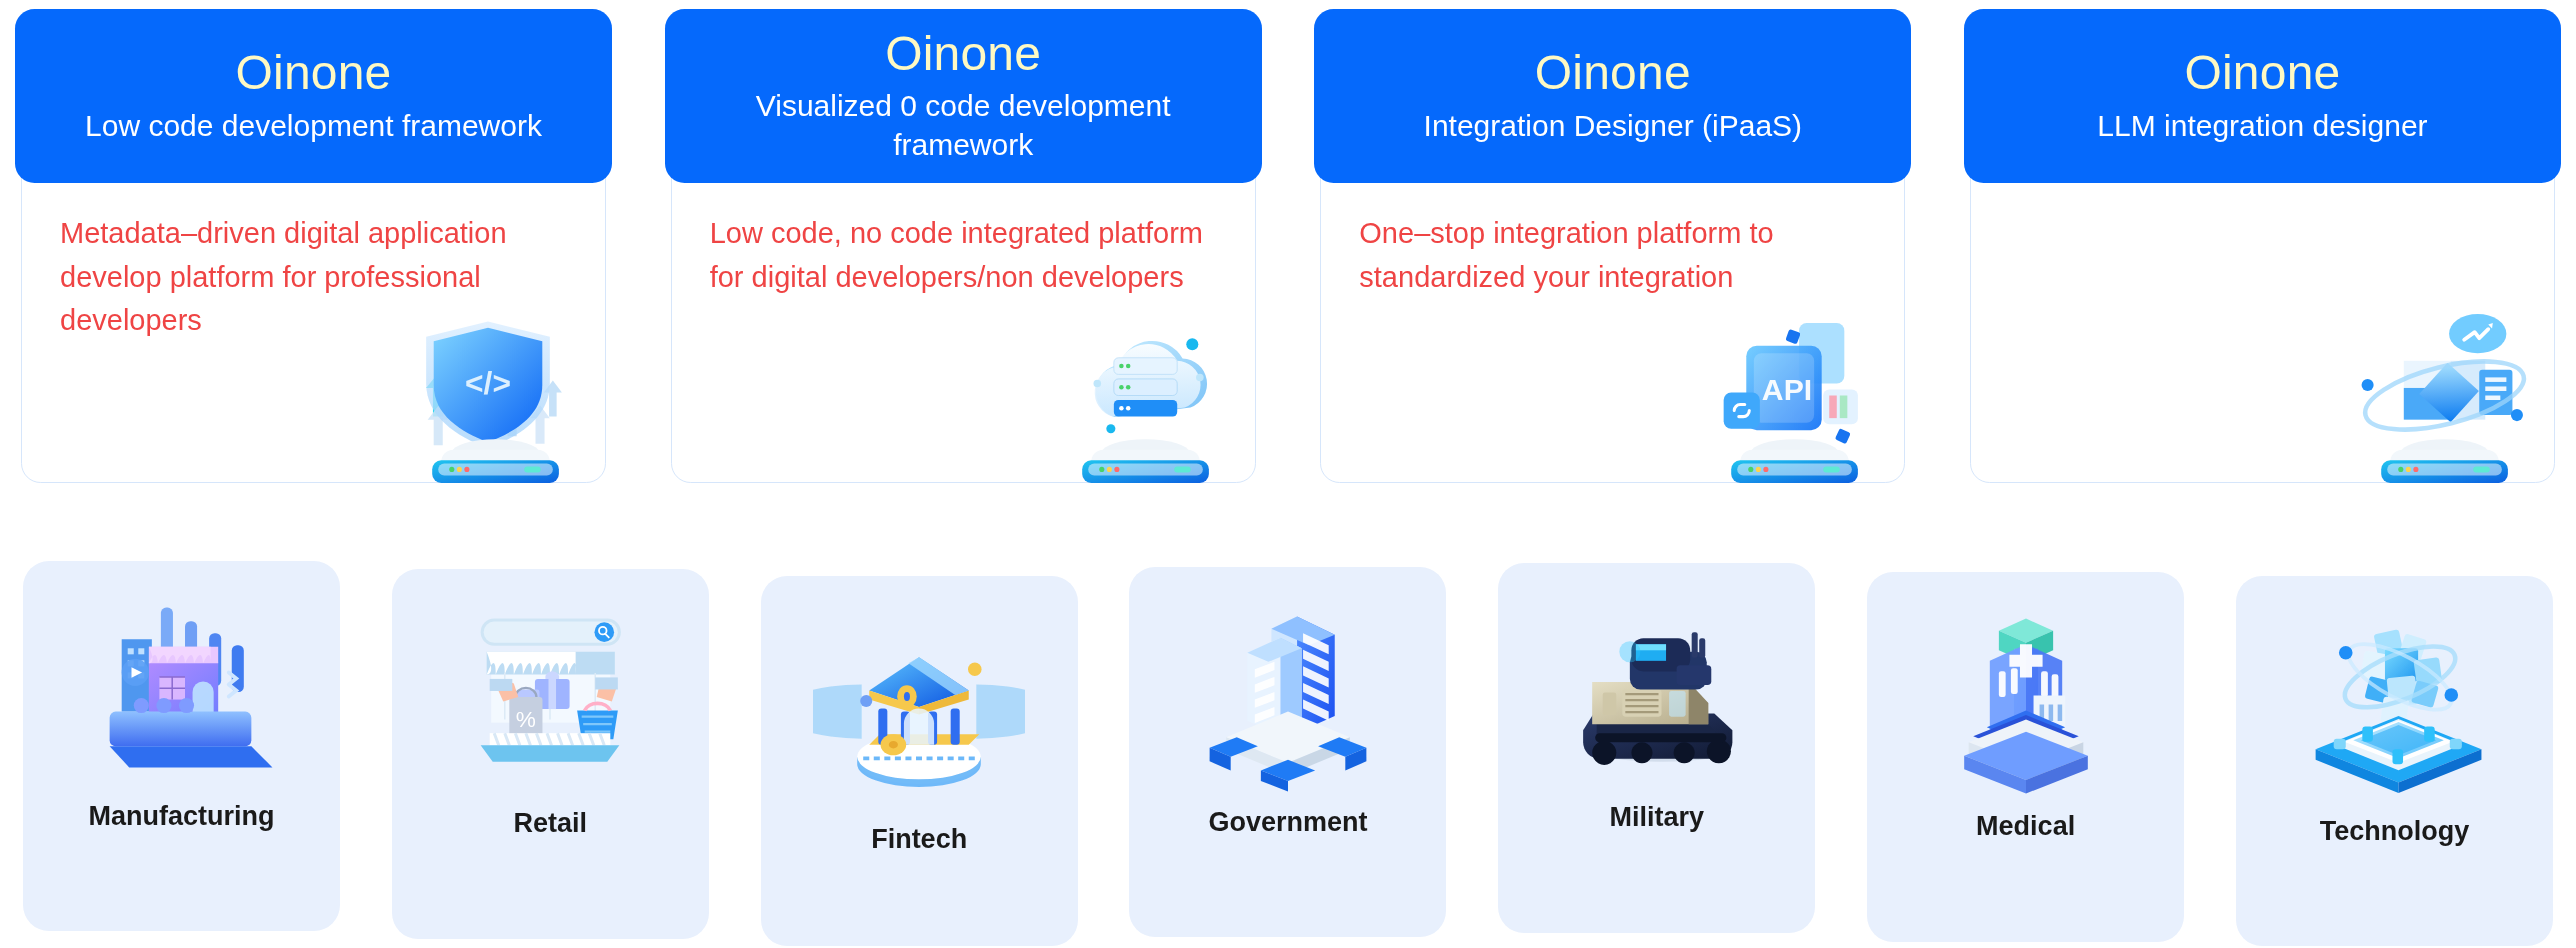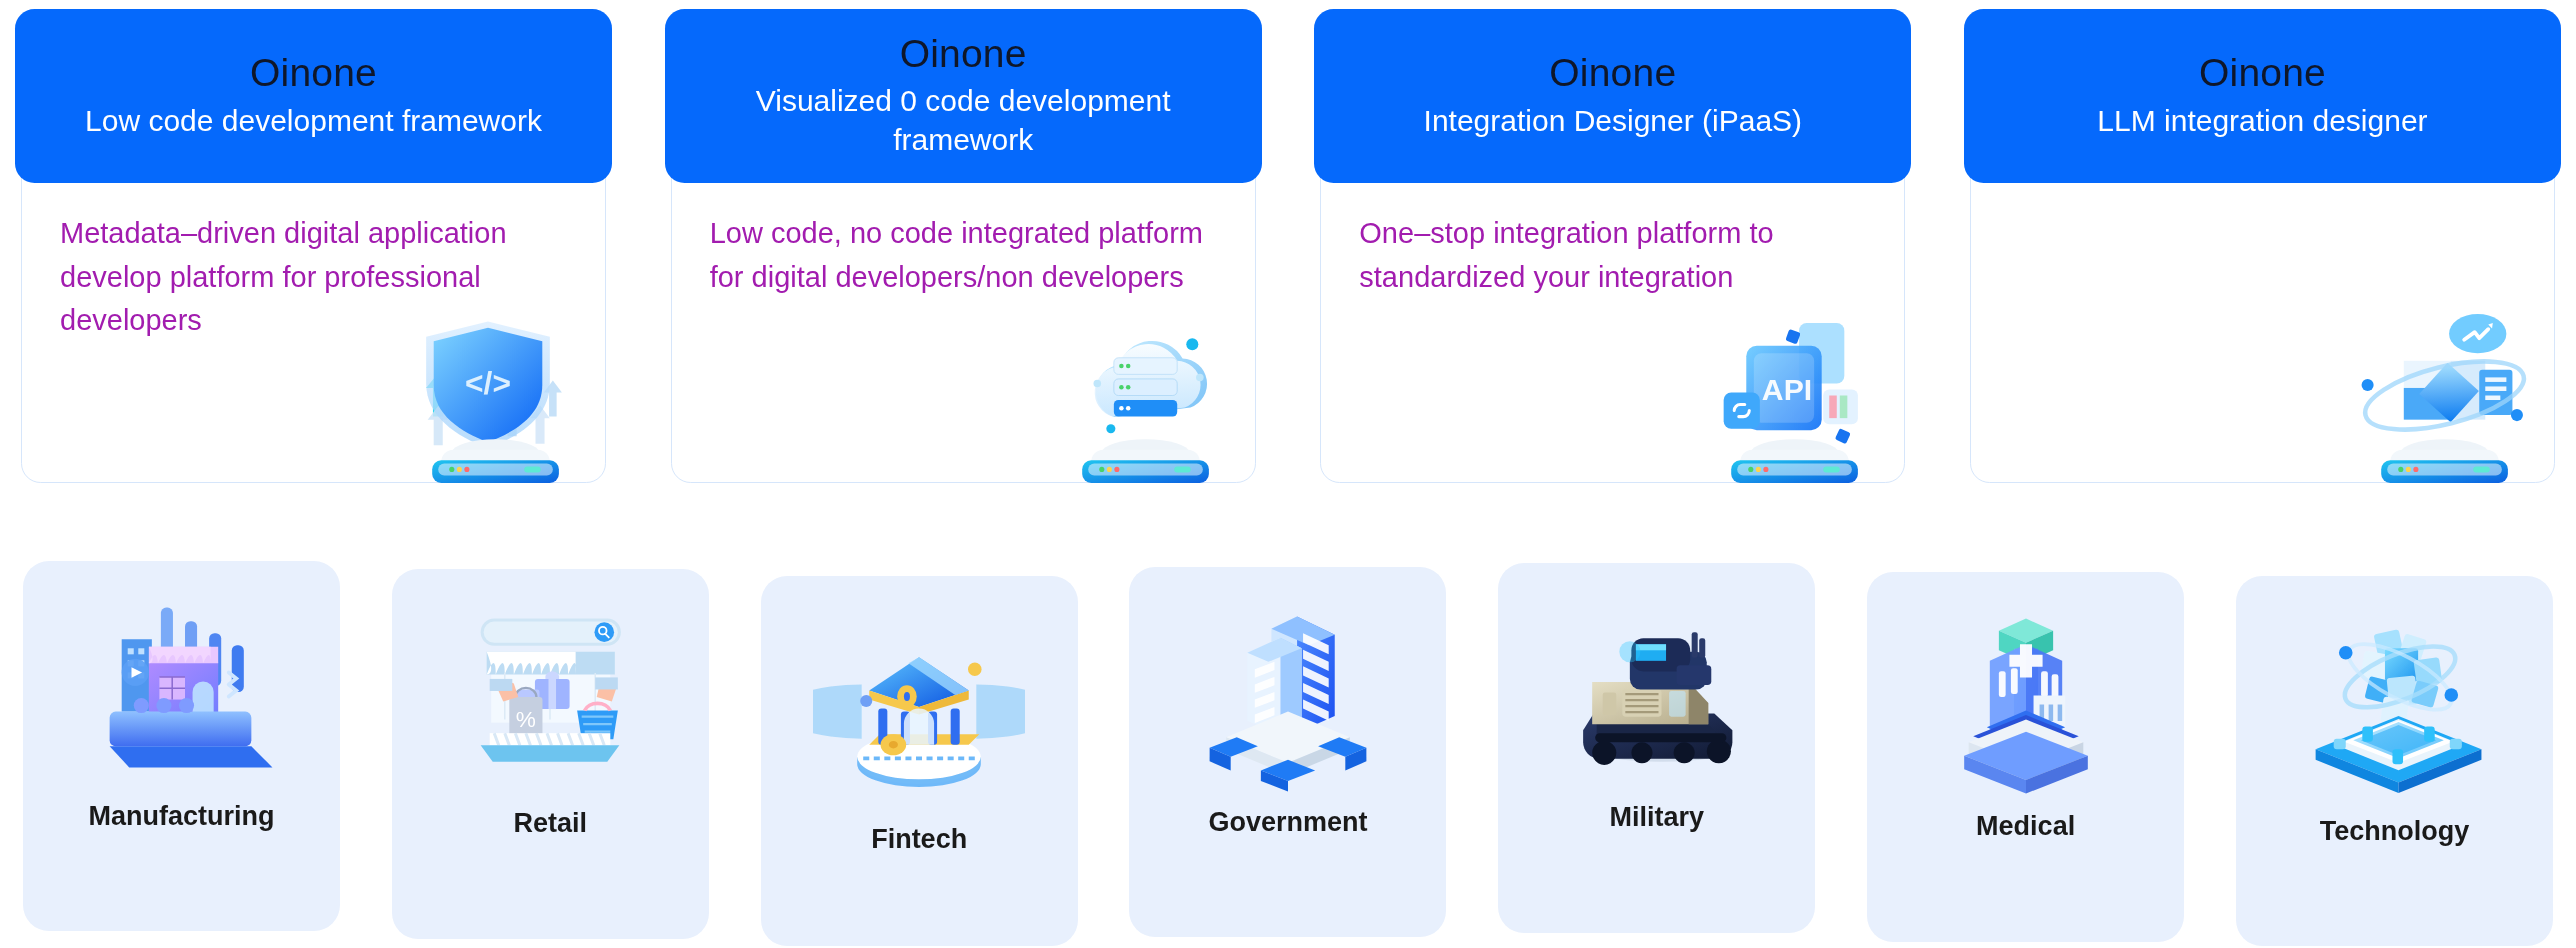--- a/index.html
+++ b/index.html
@@ -46,39 +46,39 @@
     border-radius: 19.6px;
     z-index: 2;
     display: flex;
     flex-direction: column;
     align-items: center;
     justify-content: center;
     padding: 0 26px;
     text-align: center;
   }
   .product-title {
-    color: #0f172a;
-    font-size: 39px;
+    color: #fef9c3;
+    font-size: 48px;
     font-weight: 400;
     line-height: 1.08;
     letter-spacing: 0.2px;
   }
   .product-subtitle {
     color: #ffffff;
     font-size: 30px;
     font-weight: 400;
     line-height: 1.28;
     margin-top: 7.6px;
   }
   .product-desc {
     position: absolute;
     z-index: 3;
     left: 45px; right: 45px;
     top: 212px;
-    color: #a21caf;
+    color: #ef4444;
     font-size: 29px;
     line-height: 1.5;
     font-weight: 400;
   }
   .product-art {
     position: absolute;
     z-index: 3;
     right: 18px;
     bottom: -3px;
     width: 212px;

